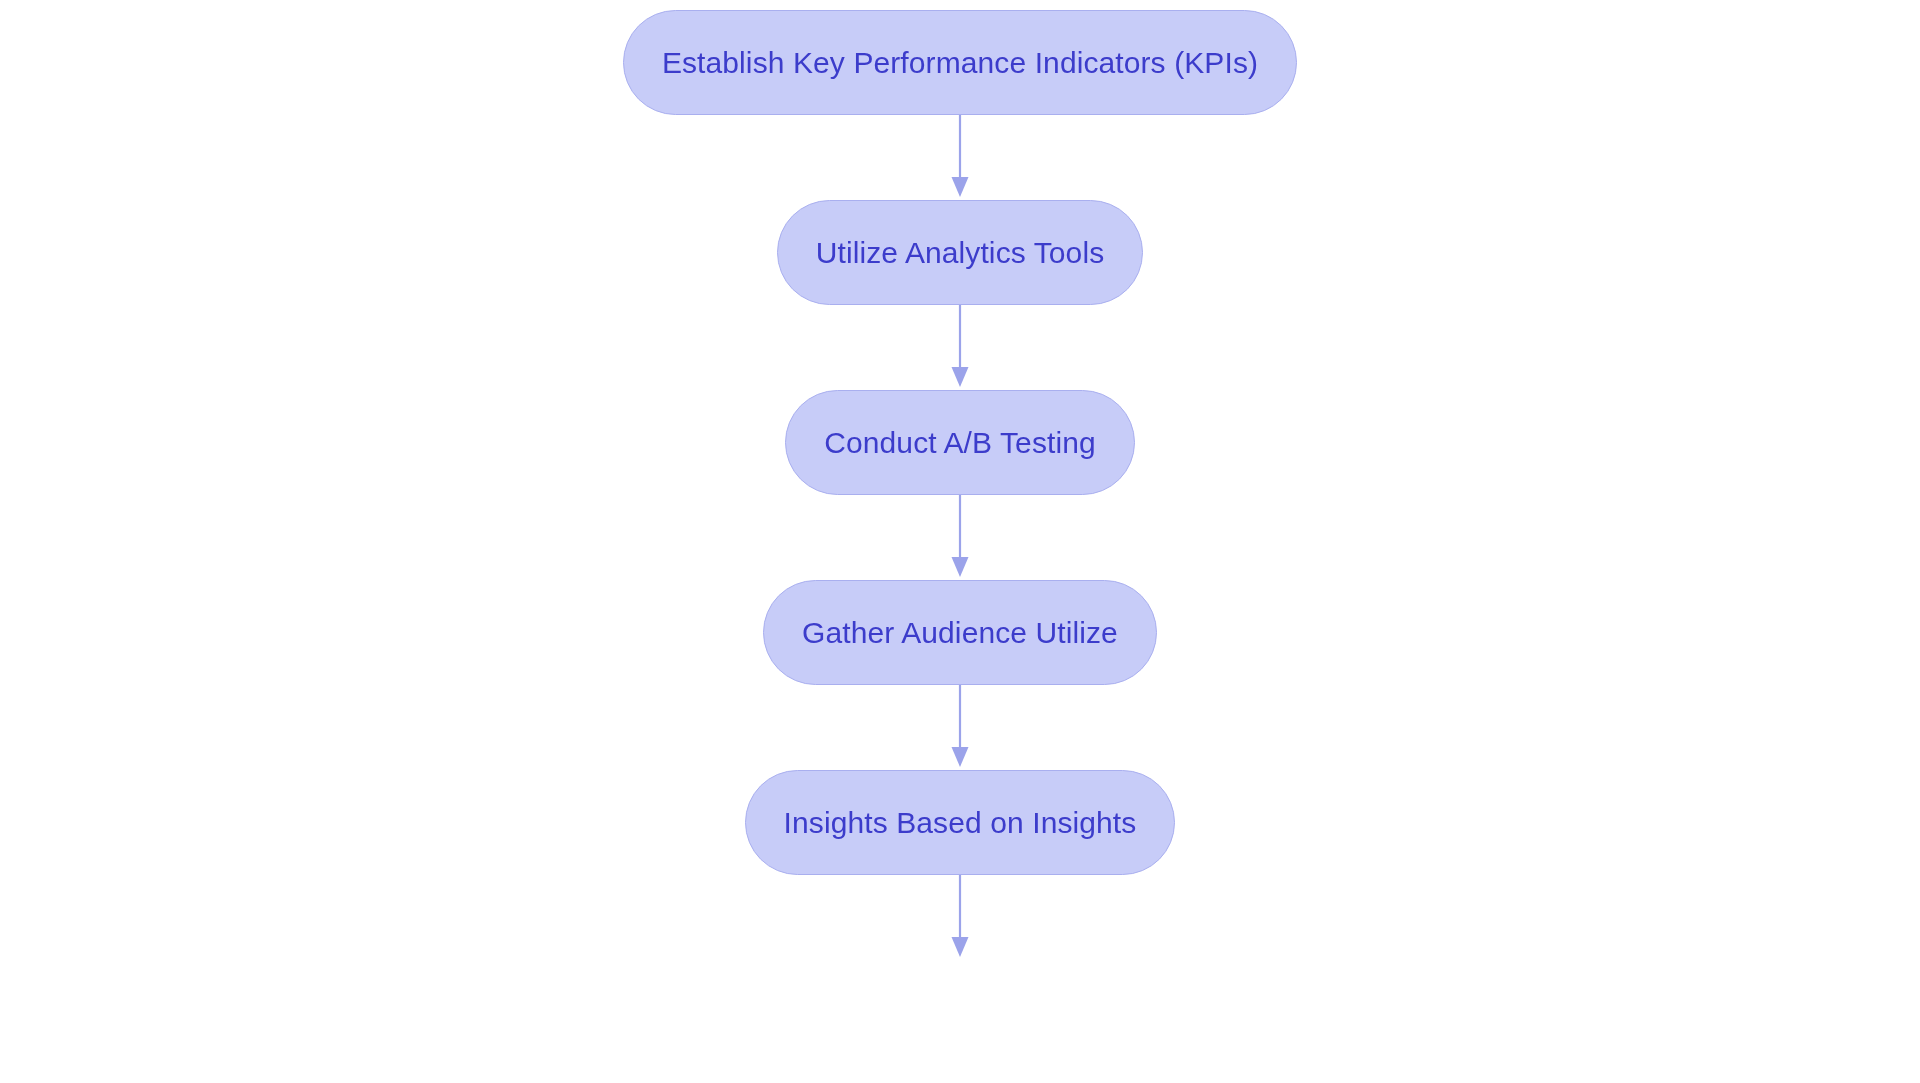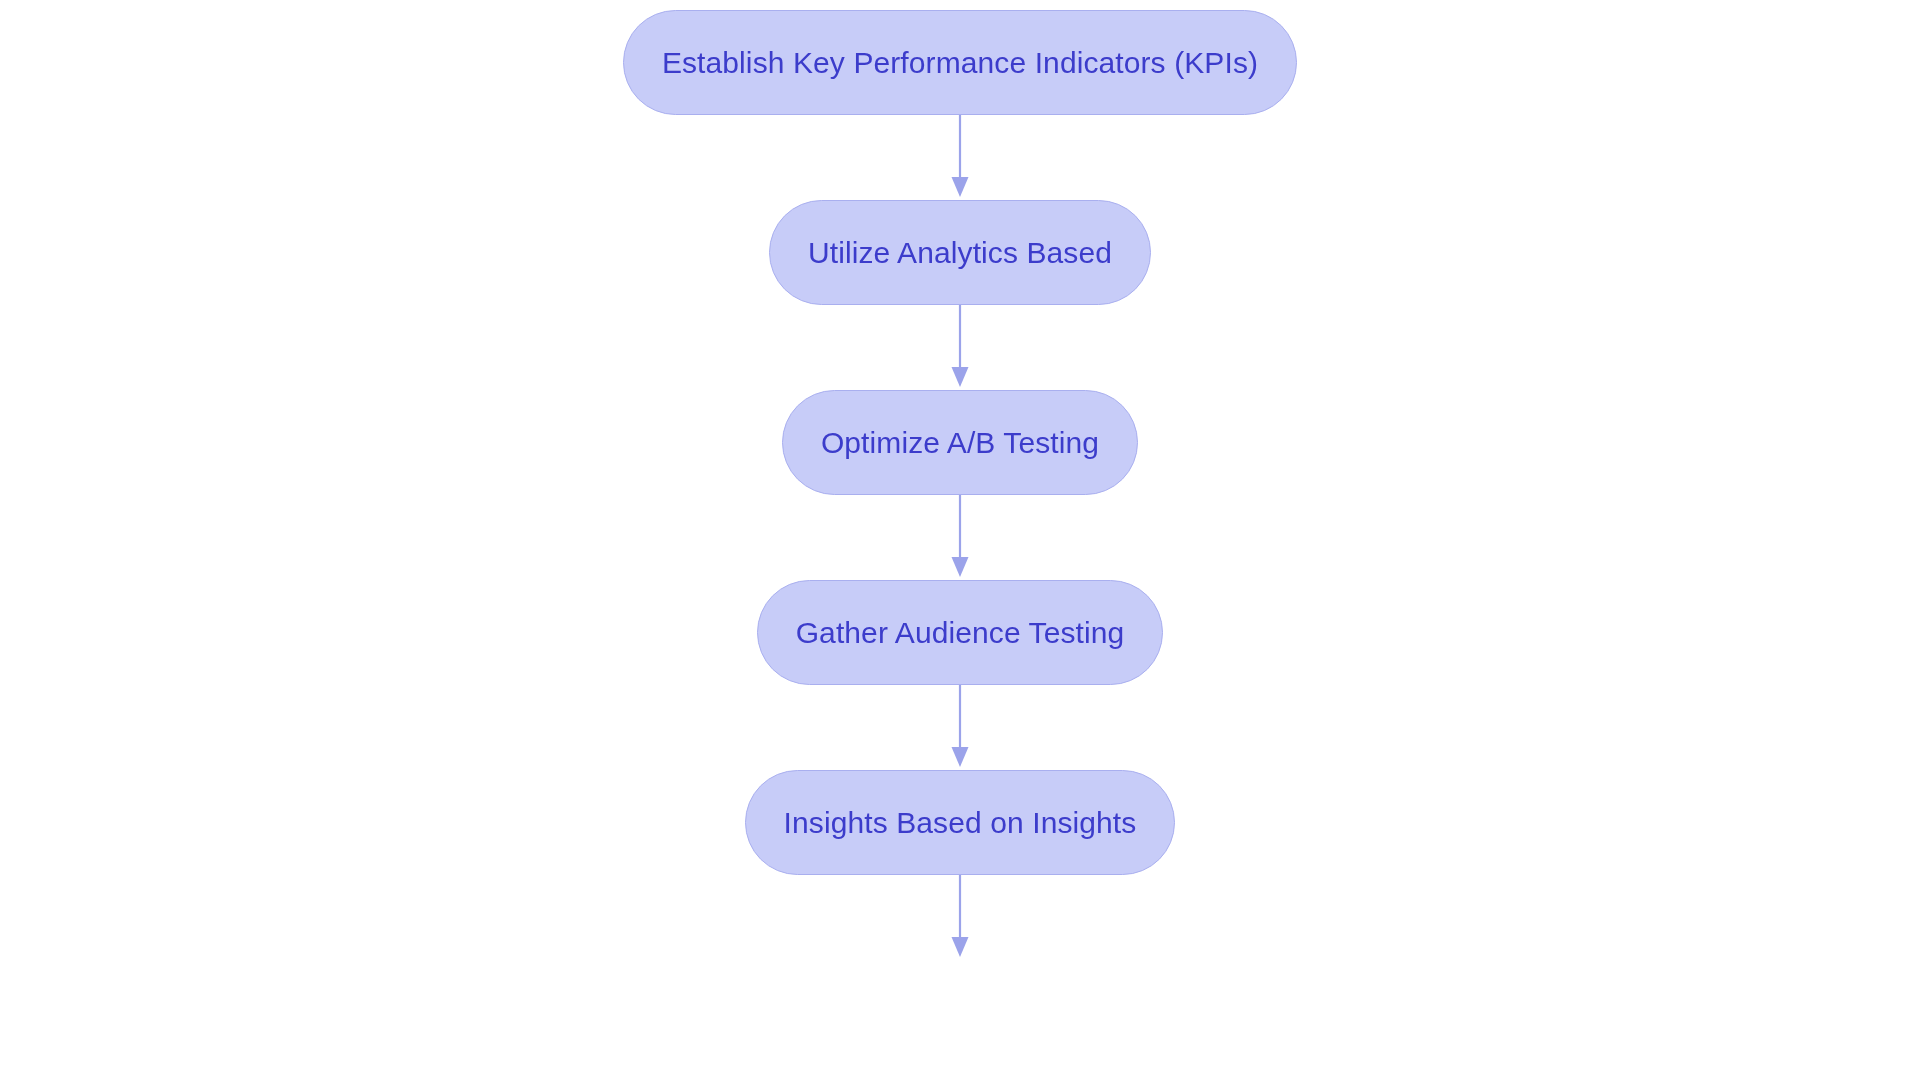--- a/index.html
+++ b/index.html
@@ -89,43 +89,43 @@
     </div>
 
     <div class="connector" style="height:85px;">
       <svg viewBox="0 0 24 85" preserveAspectRatio="none" aria-hidden="true">
         <line x1="12" y1="0" x2="12" y2="66" stroke="#9ba3ea" stroke-width="2.2"></line>
         <polygon points="12,82 3.5,62 20.5,62" fill="#9ba3ea"></polygon>
       </svg>
     </div>
 
     <div class="node">
-      <span class="node-label">Utilize Analytics Based</span>
+      <span class="node-label">Utilize Analytics Tools</span>
     </div>
 
     <div class="connector" style="height:85px;">
       <svg viewBox="0 0 24 85" preserveAspectRatio="none" aria-hidden="true">
         <line x1="12" y1="0" x2="12" y2="66" stroke="#9ba3ea" stroke-width="2.2"></line>
         <polygon points="12,82 3.5,62 20.5,62" fill="#9ba3ea"></polygon>
       </svg>
     </div>
 
     <div class="node">
-      <span class="node-label">Optimize A/B Testing</span>
+      <span class="node-label">Conduct A/B Testing</span>
     </div>
 
     <div class="connector" style="height:85px;">
       <svg viewBox="0 0 24 85" preserveAspectRatio="none" aria-hidden="true">
         <line x1="12" y1="0" x2="12" y2="66" stroke="#9ba3ea" stroke-width="2.2"></line>
         <polygon points="12,82 3.5,62 20.5,62" fill="#9ba3ea"></polygon>
       </svg>
     </div>
 
     <div class="node">
-      <span class="node-label">Gather Audience Testing</span>
+      <span class="node-label">Gather Audience Utilize</span>
     </div>
 
     <div class="connector" style="height:85px;">
       <svg viewBox="0 0 24 85" preserveAspectRatio="none" aria-hidden="true">
         <line x1="12" y1="0" x2="12" y2="66" stroke="#9ba3ea" stroke-width="2.2"></line>
         <polygon points="12,82 3.5,62 20.5,62" fill="#9ba3ea"></polygon>
       </svg>
     </div>
 
     <div class="node">

